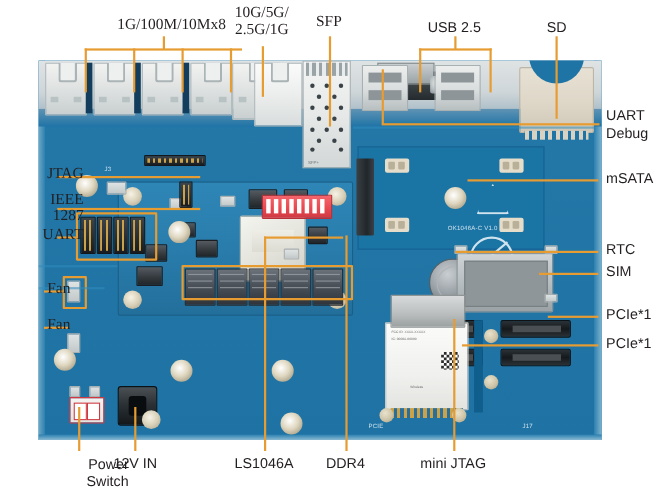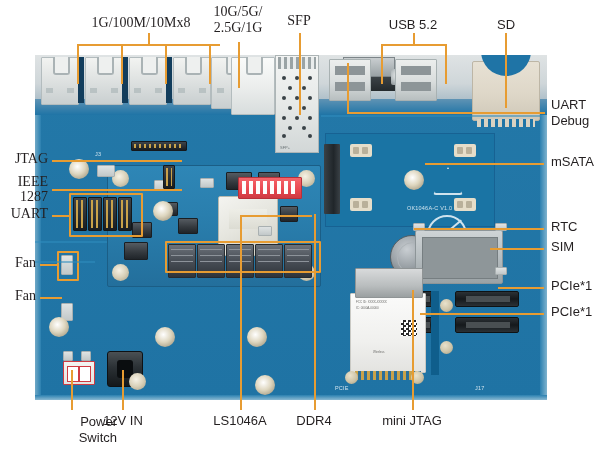--- a/index.html
+++ b/index.html
@@ -7,21 +7,21 @@
        font-family:"Liberation Serif", serif;color:#231f20;}
 
   
   .abs{position:absolute;}
 
   
   .lbl{position:absolute;font-family:"Liberation Sans", sans-serif;
        font-size:13px;line-height:14px;color:#231f20;white-space:pre;}
   .lbl.serif{font-family:"Liberation Serif", serif;font-size:14px;}
   .lbl.c{text-align:center;}
-  .lbl.r{text-align:right;}
+  .lbl.r{text-align:right;padding-left:28px;}
 
   
   .ld{position:absolute;background:#e79c32;}
   .ldv{width:2px;}
   .ldh{height:2px;}
 
   
   #photo{position:absolute;left:35px;top:55px;width:512px;height:345px;
          background:
            linear-gradient(180deg,#2b7fae 0%,#2378a8 6%,#1f73a4 100%);
@@ -526,25 +526,25 @@
 
 <div class="ld ldv" style="left:122px;top:370px;height:40px;"></div>
 
 <div class="ld ldv" style="left:240px;top:215px;height:195px;"></div>
 <div class="ld ldh" style="left:240px;top:215px;width:72px;"></div>
 
 <div class="ld ldv" style="left:314px;top:214px;height:196px;"></div>
 
 <div class="ld ldv" style="left:412px;top:290px;height:120px;"></div>
 
-<div class="lbl serif c" style="left:61px;top:16px;width:160px;">1G/100M/10Mx8</div>
+<div class="lbl serif c" style="left:76px;top:16px;width:160px;">1G/100M/10Mx8</div>
 <div class="lbl serif c" style="left:198px;top:4px;width:80px;line-height:16px;">10G/5G/
 2.5G/1G</div>
 <div class="lbl serif c" style="left:274px;top:14px;width:50px;">SFP</div>
-<div class="lbl c" style="left:378px;top:18px;width:70px;">USB 5.2</div>
+<div class="lbl c" style="left:378px;top:18px;width:70px;">USB 2.5</div>
 <div class="lbl c" style="left:486px;top:18px;width:40px;">SD</div>
 
 <div class="lbl serif r" style="left:0px;top:152px;width:48px;">JTAG</div>
 <div class="lbl serif r" style="left:0px;top:174px;width:48px;line-height:15px;">IEEE
 1287</div>
 <div class="lbl serif r" style="left:0px;top:207px;width:48px;">UART</div>
 <div class="lbl serif r" style="left:0px;top:256px;width:36px;">Fan</div>
 <div class="lbl serif r" style="left:0px;top:289px;width:36px;">Fan</div>
 
 <div class="lbl" style="left:551px;top:97px;width:48px;line-height:16px;">UART

